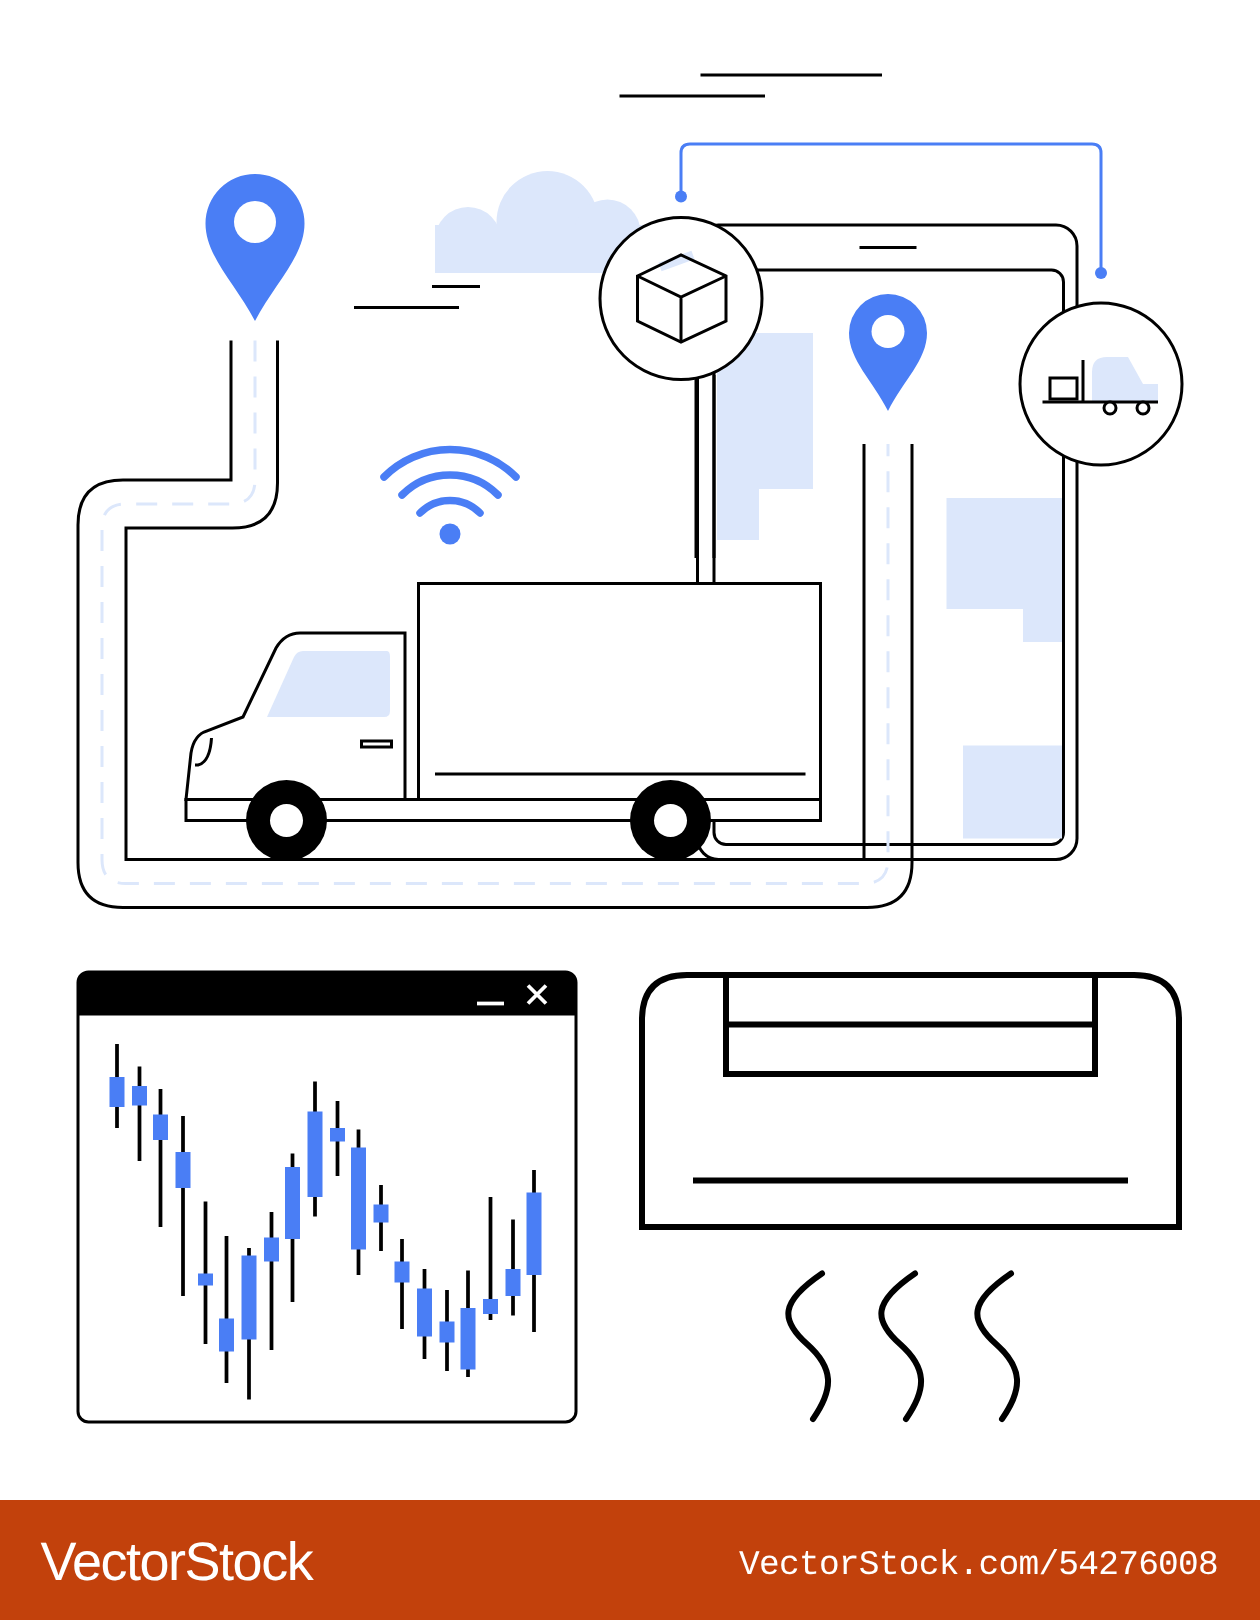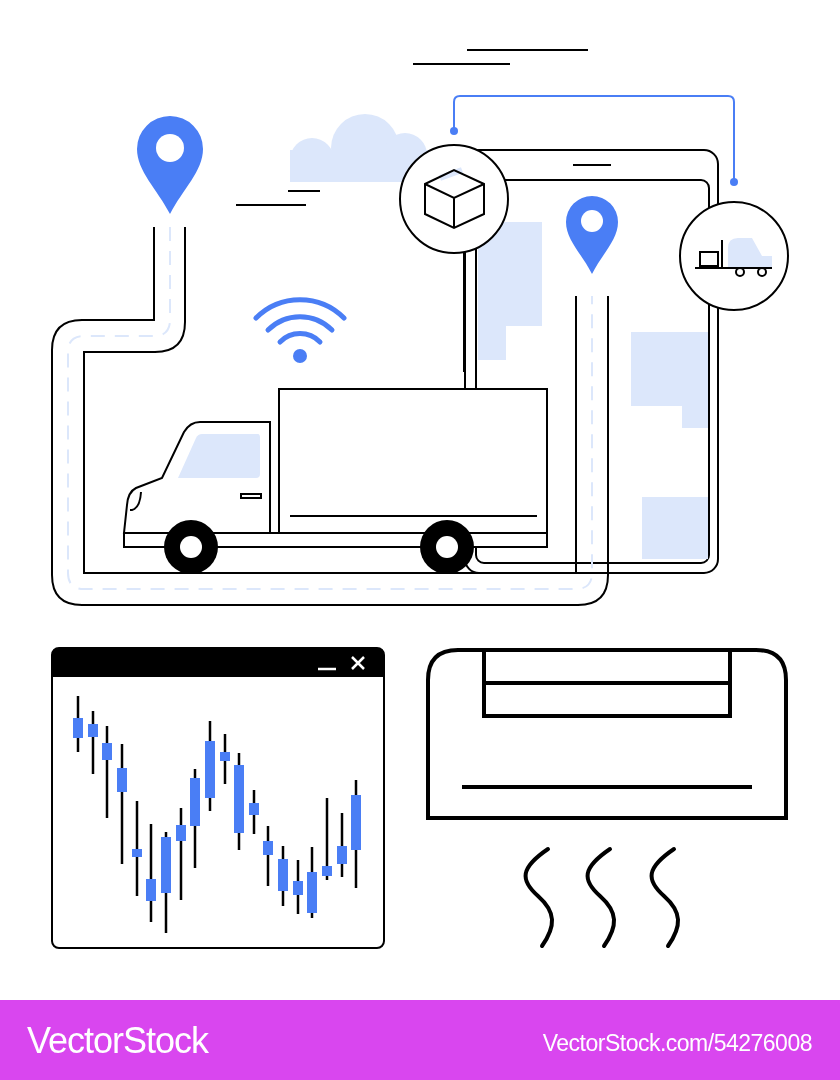--- a/index.html
+++ b/index.html
@@ -1,20 +1,20 @@
 <!DOCTYPE html>
 <html><head>
 <meta charset="utf-8">
 <style>
   html, body { margin:0; padding:0; }
   body { width:840px; height:1080px; background:#ffffff; position:relative; overflow:hidden; font-family:"Liberation Sans", sans-serif; }
   #art { position:absolute; left:0; top:0; width:840px; height:1000px; }
-  #footer { position:absolute; left:0; top:1000px; width:840px; height:80px; background:#d946ef; color:#fff; }
+  #footer { position:absolute; left:0; top:1000px; width:840px; height:80px; background:#c2410c; color:#fff; }
   #footer .brand { position:absolute; left:27px; top:20px; font-size:36px; letter-spacing:-1px; font-family:"Liberation Sans", sans-serif; }
-  #footer .url { position:absolute; right:28px; top:30px; font-size:23px; letter-spacing:-0.5px; font-family:Liberation Sans, sans-serif; }
+  #footer .url { position:absolute; right:28px; top:30px; font-size:23px; letter-spacing:-0.5px; font-family:Liberation Mono, monospace; }
 </style>
 </head>
 <body>
 
 <svg id="art" viewBox="0 0 840 1000" xmlns="http://www.w3.org/2000/svg">
 
   <g stroke="#000" stroke-width="2">
     <line x1="467" y1="50" x2="588" y2="50"></line>
     <line x1="413" y1="64" x2="510" y2="64"></line>
     <line x1="288" y1="191" x2="320" y2="191"></line>

